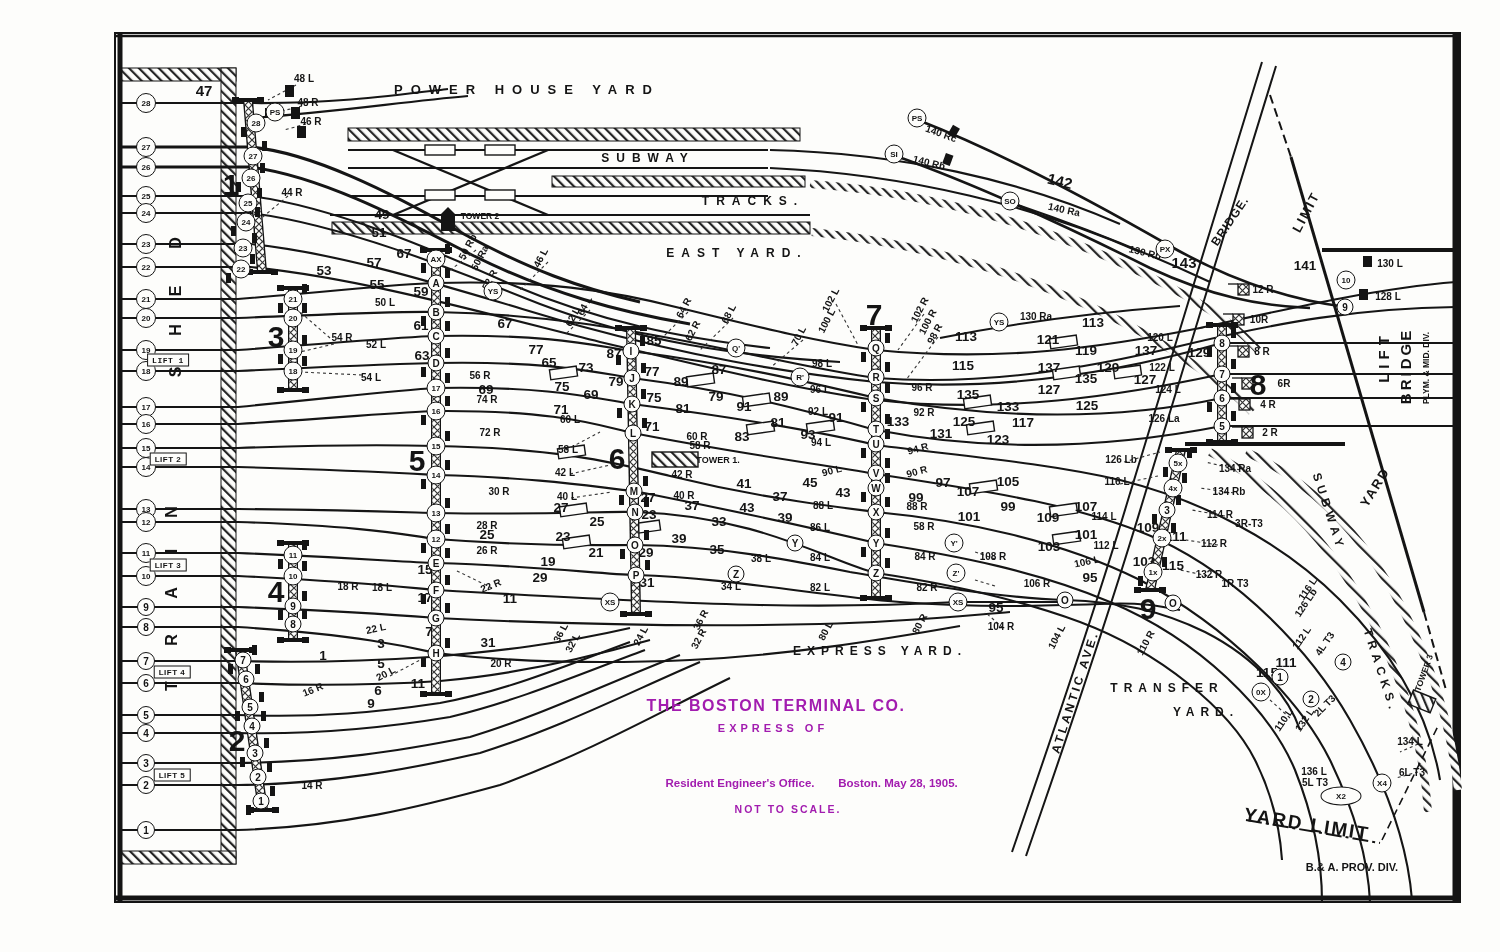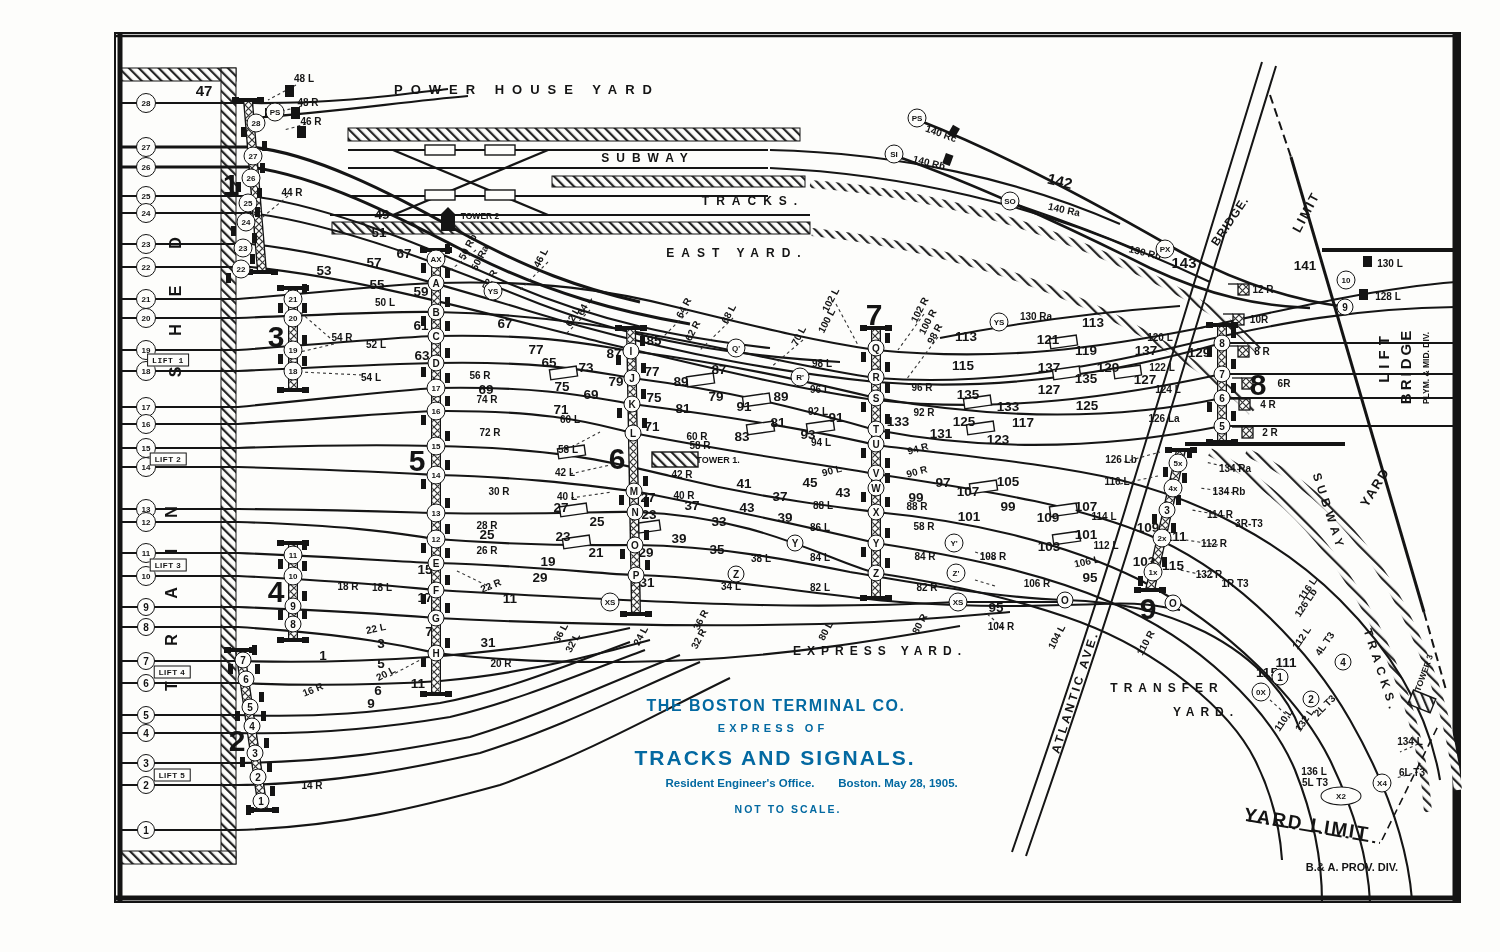--- a/index.html
+++ b/index.html
@@ -12,21 +12,21 @@
   .kn{font-weight:700;font-size:13.5px;}
   .ks{font-weight:600;font-size:10px;}
   .ko{font-weight:700;font-size:8.5px;}
   .kv{font-weight:700;font-size:16px;}
   .kt{font-weight:700;font-size:30px;}
   .circ{position:absolute;box-sizing:border-box;border:1.6px solid #141414;border-radius:50%;
         background:#fdfdfb;display:flex;align-items:center;justify-content:center;
         font-weight:700;transform:translate(-50%,-50%);color:#141414;}
   .lift{position:absolute;border:1.5px solid #141414;background:#fdfdfb;font-weight:700;font-size:8px;
         letter-spacing:.5px;padding:1px 4px;transform:translate(-50%,-50%);white-space:nowrap;}
-  .tb{position:absolute;transform:translate(-50%,-50%);white-space:nowrap;color:#0369a1;line-height:1;}
+  .tb{position:absolute;transform:translate(-50%,-50%);white-space:nowrap;color:#a21caf;line-height:1;}
   .tb1{font-size:16px;font-weight:700;letter-spacing:1.5px;}
   .tb2{font-size:11px;font-weight:600;letter-spacing:4px;}
   .tb3{font-size:21px;font-weight:700;letter-spacing:2px;}
   .tb4{font-size:11.5px;font-weight:600;padding-left:48px;}
   .tb5{font-size:10.5px;font-weight:600;letter-spacing:2px;}
 </style>
 </head>
 <body>
 
 <div id="page">
@@ -400,21 +400,20 @@
         <rect x="1171" y="523" width="5" height="10" fill="#141414"></rect>
         <rect x="1162" y="557" width="5" height="10" fill="#141414"></rect>
         <rect x="1138" y="576" width="5" height="10" fill="#141414"></rect>
       </g>
 </svg>
 
 <div id="layer">
 
   <div class="tb tb1" style="left:776px;top:706px">THE BOSTON TERMINAL CO.</div>
   <div class="tb tb2" style="left:773px;top:728px">EXPRESS OF</div>
-  <div class="tb tb3" style="left:775px;top:757px">TRACKS AND SIGNALS.</div>
   <div class="tb tb4" style="left:716px;top:784px">Resident Engineer's Office.</div>
   <div class="tb tb4" style="left:874px;top:784px">Boston. May 28, 1905.</div>
   <div class="tb tb5" style="left:788px;top:809px">NOT TO SCALE.</div>
 <div class="lbl ky" style="left: 527px; top: 89px; font-size: 13px; letter-spacing: 8px; transform: translate(-50%, -50%);">POWER HOUSE YARD</div>
       <div class="lbl ky" style="left: 648px; top: 158px; letter-spacing: 7px; transform: translate(-50%, -50%);">SUBWAY</div>
       <div class="lbl ky" style="left: 753px; top: 201px; letter-spacing: 7px; transform: translate(-50%, -50%);">TRACKS.</div>
       <div class="lbl ky" style="left: 737px; top: 253px; letter-spacing: 7px; transform: translate(-50%, -50%);">EAST YARD.</div>
       <div class="lbl ky" style="left: 880px; top: 651px; letter-spacing: 6px; transform: translate(-50%, -50%);">EXPRESS YARD.</div>
       <div class="lbl ky" style="left: 1167px; top: 688px; letter-spacing: 6px; transform: translate(-50%, -50%);">TRANSFER</div>
       <div class="lbl ky" style="left: 1206px; top: 712px; letter-spacing: 6px; transform: translate(-50%, -50%);">YARD.</div>

